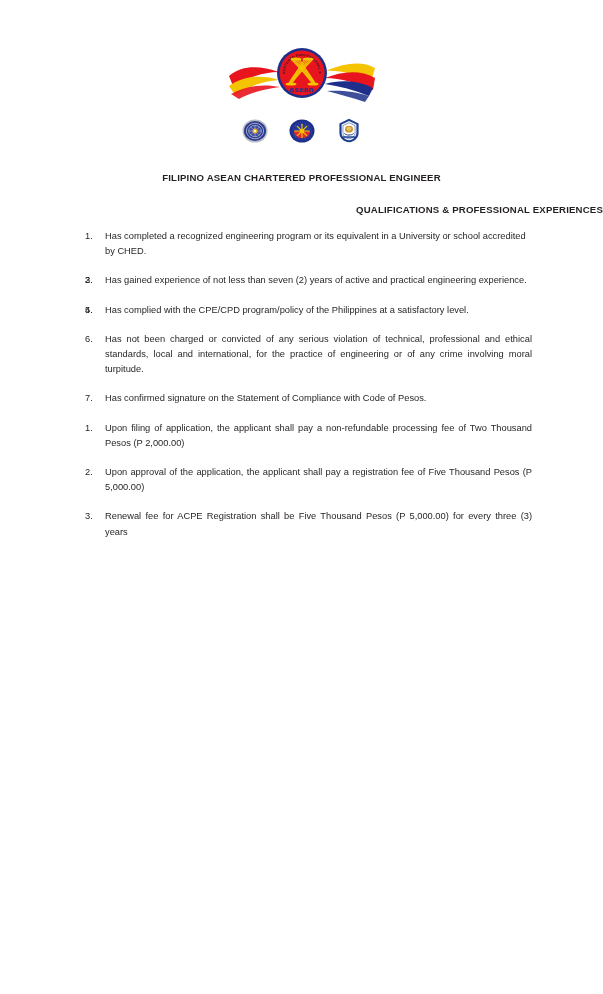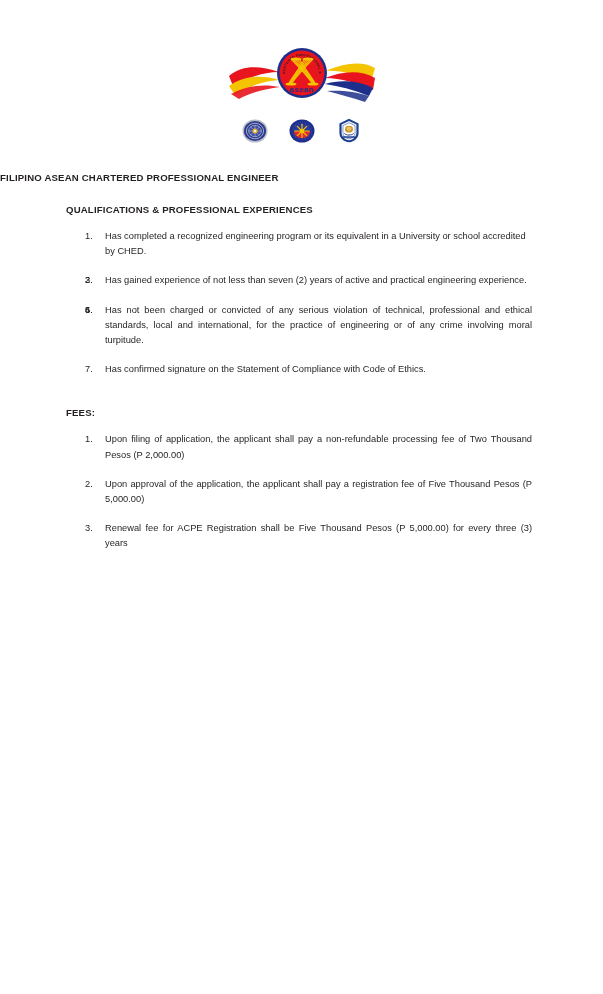--- a/index.html
+++ b/index.html
@@ -47,34 +47,36 @@
     align-items: center;
     justify-content: center;
     gap: 21px;
   }
   .seal { display: block; }
 
   
   .doc-title {
     margin: 0;
     padding-top: 25px;
+    text-align: center;
     font-size: 9.6px;
     font-weight: bold;
     letter-spacing: 0.18px;
     color: #231f20;
   }
 
   .section-head {
     margin: 0;
     padding-top: 21px;
     padding-left: 66px;
     font-size: 9.6px;
     font-weight: bold;
     letter-spacing: 0.18px;
     color: #231f20;
+    text-align: right;
   }
 
   .fees-head {
     margin: 0;
     padding-top: 30px;
     padding-left: 66px;
     font-size: 9.6px;
     font-weight: bold;
     letter-spacing: 0.18px;
     color: #231f20;
@@ -251,32 +253,32 @@
     </li>
     <li>
       <span class="marker">3.</span>
       <span>Has gained experience of not less than seven (2) years of active and practical engineering experience.</span>
     </li>
     <li>
       <span class="marker">4.</span>
     </li>
     <li class="align-left">
       <span class="marker">5.</span>
+      <span>Has complied with the CPE/CPD program/policy of the Philippines at a satisfactory level.</span>
     </li>
     <li>
       <span class="marker">6.</span>
       <span>Has not been charged or convicted of any serious violation of technical, professional and ethical standards, local and international, for the practice of engineering or of any crime involving moral turpitude.</span>
     </li>
     <li class="align-left">
       <span class="marker">7.</span>
-      <span>Has confirmed signature on the Statement of Compliance with Code of Ethics.</span>
+      <span>Has confirmed signature on the Statement of Compliance with Code of Pesos.</span>
     </li>
   </ol>
 
-  <div class="fees-head">FEES:</div>
 
   <ol class="doc-list fees-list">
     <li>
       <span class="marker">1.</span>
       <span>Upon filing of application, the applicant shall pay a non-refundable processing fee of Two Thousand Pesos (P 2,000.00)</span>
     </li>
     <li>
       <span class="marker">2.</span>
       <span>Upon approval of the application, the applicant shall pay a registration fee of Five Thousand Pesos (P 5,000.00)</span>
     </li>

